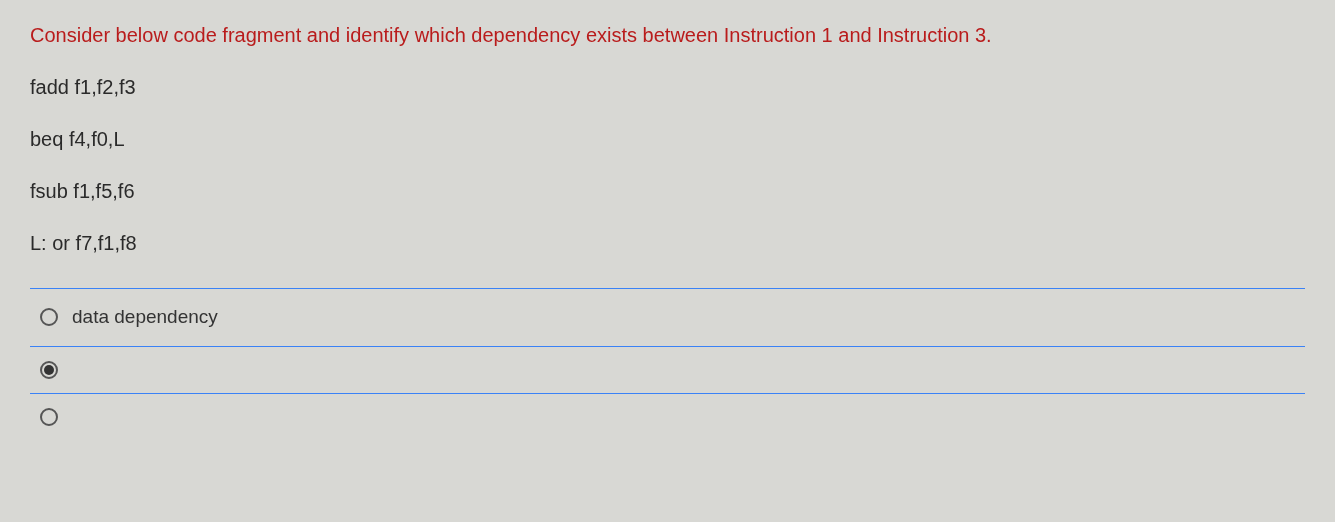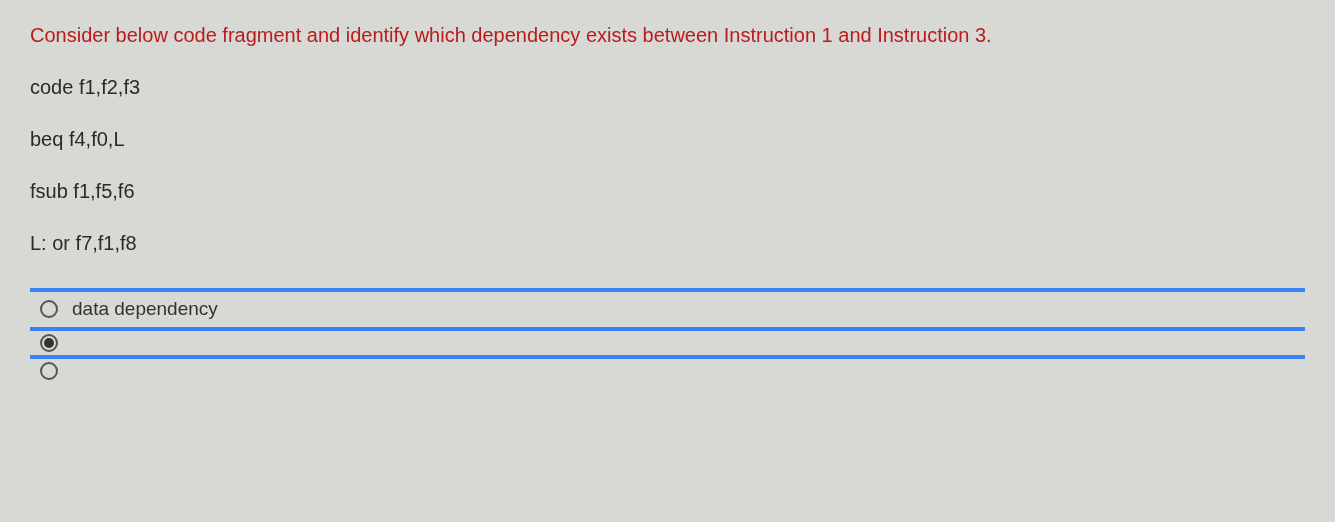--- a/index.html
+++ b/index.html
@@ -26,22 +26,22 @@
       color: #2a2a2a;
       margin-bottom: 22px;
       font-weight: 400;
     }
     .options-container {
       margin-top: 30px;
     }
     .option-row {
       display: flex;
       align-items: center;
-      padding: 3px 10px;
-      border-top: 4px solid #3b82f6;
+      padding: 14px 10px;
+      border-top: 1px solid #3b82f6;
       gap: 14px;
     }
     .radio {
       width: 18px;
       height: 18px;
       border: 2px solid #555;
       border-radius: 50%;
       display: inline-flex;
       align-items: center;
       justify-content: center;
@@ -60,21 +60,21 @@
     .option-label {
       color: #333;
       font-size: 19px;
     }
   </style>
 </head>
 <body>
 
 <div class="question-text">Consider below code fragment and identify which dependency exists between Instruction 1 and Instruction 3.</div>
 
-<div class="code-line">code f1,f2,f3</div>
+<div class="code-line">fadd f1,f2,f3</div>
 <div class="code-line">beq f4,f0,L</div>
 <div class="code-line">fsub f1,f5,f6</div>
 <div class="code-line">L: or f7,f1,f8</div>
 
 <div class="options-container">
   <div class="option-row">
     <span class="radio"></span>
     <span class="option-label">data dependency</span>
   </div>
   <div class="option-row">

